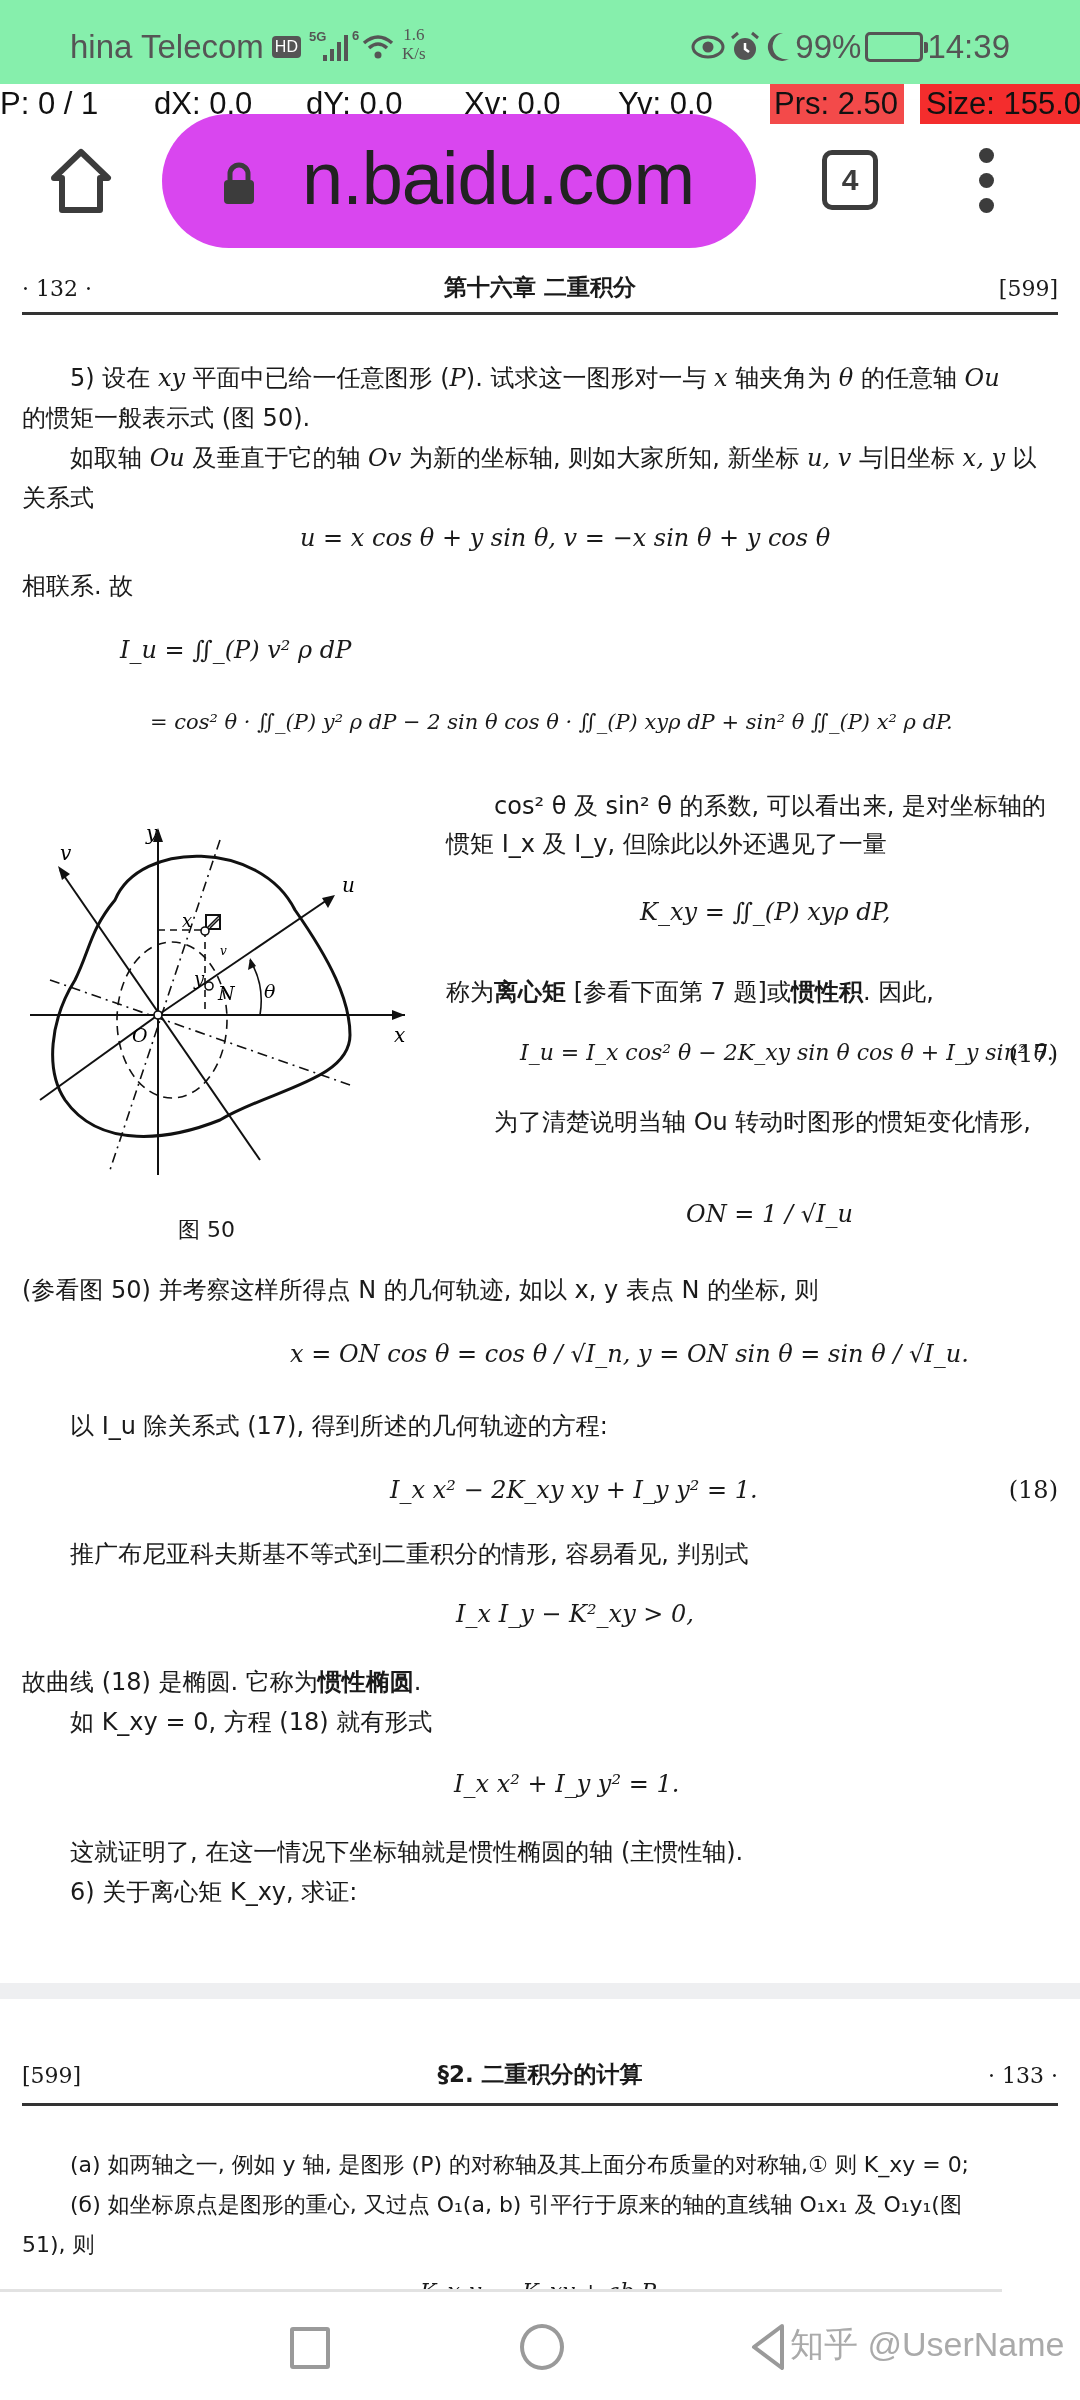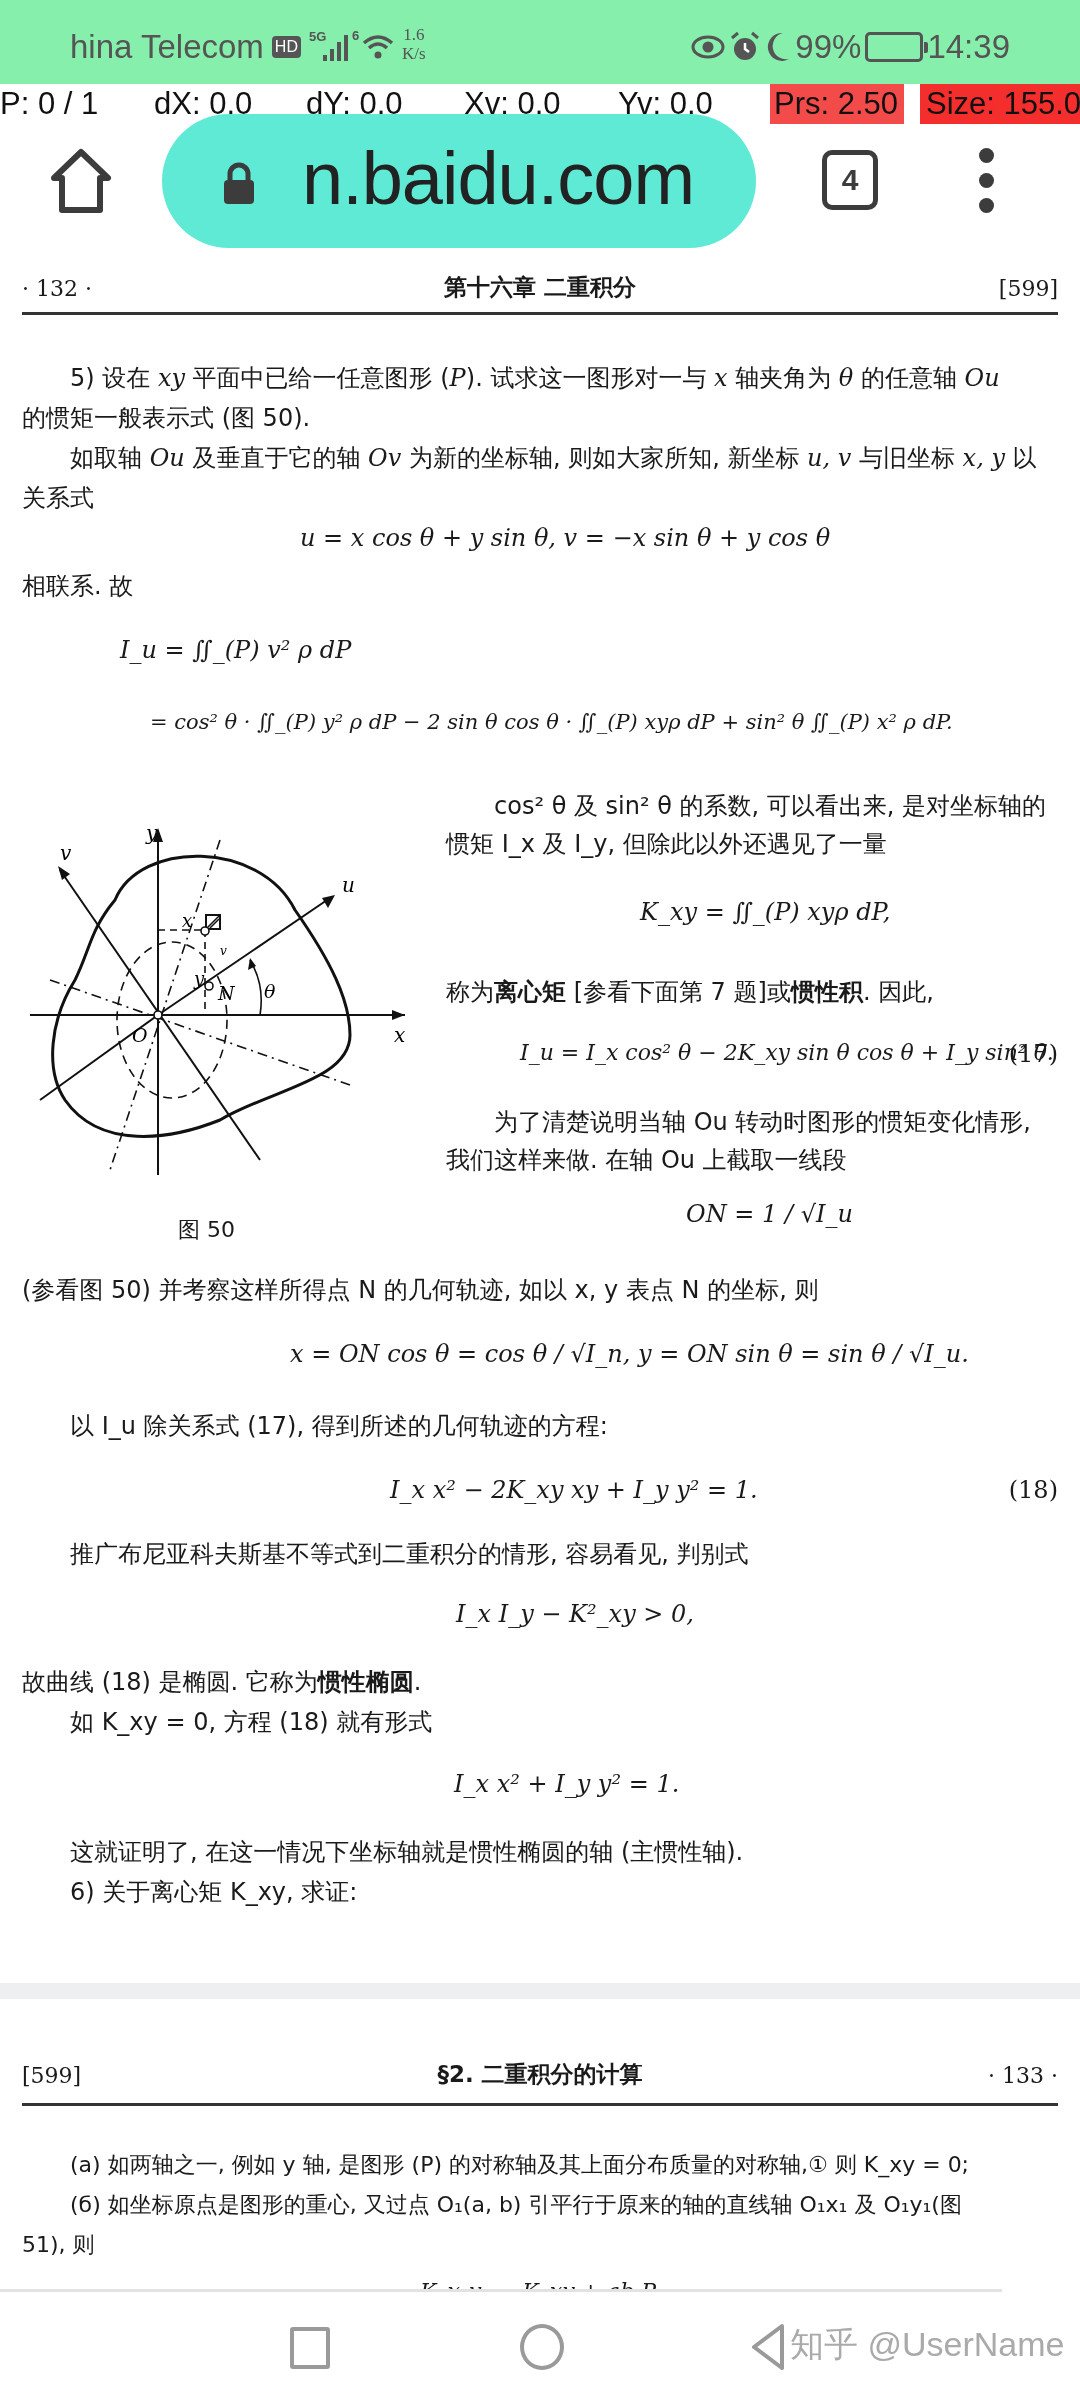--- a/index.html
+++ b/index.html
@@ -24,21 +24,21 @@
 
   
   .pointerbar { position: absolute; left: 0; top: 84px; width: 1080px; height: 40px; font-family: "Liberation Sans", sans-serif; font-size: 31px; color: #111; z-index: 5; }
   .pointerbar span { position: absolute; top: 0; line-height: 40px; white-space: nowrap; }
   .pb-red1 { background: #f34a4a; padding: 0 6px 0 4px; }
   .pb-red2 { background: #f42d2d; padding: 0 0 0 6px; width: 310px; overflow: hidden; }
 
   
   .toolbar { position: absolute; left: 0; top: 100px; width: 1080px; height: 170px; background: #fff; box-shadow: 0 4px 6px rgba(0,0,0,0.06); }
   .home-btn { position: absolute; left: 46px; top: 46px; width: 70px; height: 70px; }
-  .urlbar { position: absolute; left: 162px; top: 14px; width: 594px; height: 134px; background: #5eead4; border-radius: 67px; overflow: hidden; text-align: center; }
+  .urlbar { position: absolute; left: 162px; top: 14px; width: 594px; height: 134px; background: #d946ef; border-radius: 67px; overflow: hidden; text-align: center; }
   .lock { position: absolute; left: 60px; top: 48px; width: 34px; height: 44px; }
   .url-text { position: absolute; left: 140px; top: 22px; font-family: "Liberation Sans", sans-serif; font-size: 74px; color: #222; white-space: nowrap; letter-spacing: -1px; }
   .tabs-btn { position: absolute; left: 822px; top: 50px; width: 56px; height: 60px; border: 5px solid #3c3c3c; border-radius: 10px; font-family: "Liberation Sans", sans-serif; font-size: 30px; font-weight: bold; color: #3c3c3c; text-align: center; line-height: 50px; }
   .menu-btn { position: absolute; left: 972px; top: 48px; width: 28px; height: 70px; }
   .menu-btn i { display: block; width: 15px; height: 15px; border-radius: 50%; background: #3c3c3c; margin: 0 auto 10px; }
 
   
   .page { position: absolute; left: 0; width: 1080px; background: #fff; }
   .page1 { top: 270px; height: 1710px; }
   .gap-strip { position: absolute; left: 0; top: 1983px; width: 1080px; height: 16px; background: #eeeff1; }
@@ -162,21 +162,20 @@
 
   <div class="t" style="left:494px;top:520px">cos² θ 及 sin² θ 的系数, 可以看出来, 是对坐标轴的</div>
   <div class="t" style="left:446px;top:558px">惯矩 I_x 及 I_y, 但除此以外还遇见了一量</div>
   <div class="eq" style="left:640px;top:628px">K_xy = ∬_(P) xyρ dP,</div>
   <div class="t" style="left:446px;top:706px">
     <span>称为</span><b class="kw">离心矩</b><span> [参看下面第 7 题]或</span><b class="kw">惯性积</b><span>. 因此,</span>
   </div>
   <div class="eq" style="left:520px;top:770px;font-size:22px">I_u = I_x cos² θ − 2K_xy sin θ cos θ + I_y sin² θ.</div>
   <div class="eqnum" style="top:770px">(17)</div>
   <div class="t" style="left:494px;top:836px">为了清楚说明当轴 Ou 转动时图形的惯矩变化情形,</div>
-  <div class="t" style="left:446px;top:874px">我们这样来做. 在轴 Ou 上截取一线段</div>
   <div class="eq" style="left:686px;top:930px">ON = 1 / √I_u</div>
 
   <svg class="figure" style="top:550px" viewBox="0 0 400 370">
     <path d="M95 80 C120 20, 240 20, 275 90 C310 140, 330 180, 330 215 C330 260, 250 270, 200 300 C150 320, 80 330, 45 280 C25 250, 30 200, 55 160 C70 130, 70 110, 95 80 Z" fill="none" stroke="#111" stroke-width="3"></path>
     <line x1="10" y1="195" x2="385" y2="195" stroke="#111" stroke-width="2"></line>
     <polygon points="385,195 372,190 372,200" fill="#111"></polygon>
     <line x1="138" y1="10" x2="138" y2="355" stroke="#111" stroke-width="2"></line>
     <polygon points="138,8 133,22 143,22" fill="#111"></polygon>
     <line x1="138" y1="195" x2="310" y2="78" stroke="#111" stroke-width="2"></line>
     <polygon points="315,75 302,78 308,88" fill="#111"></polygon>

